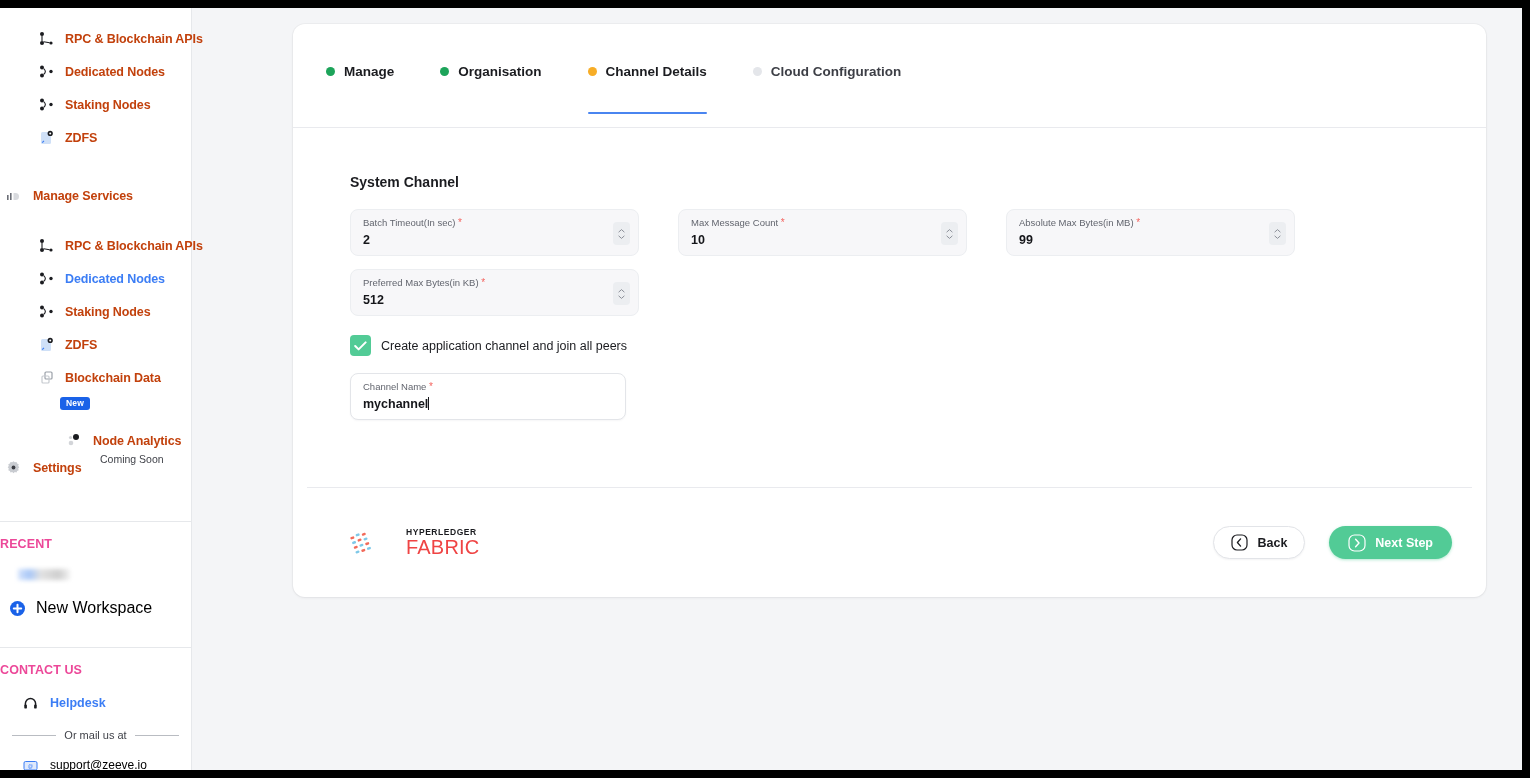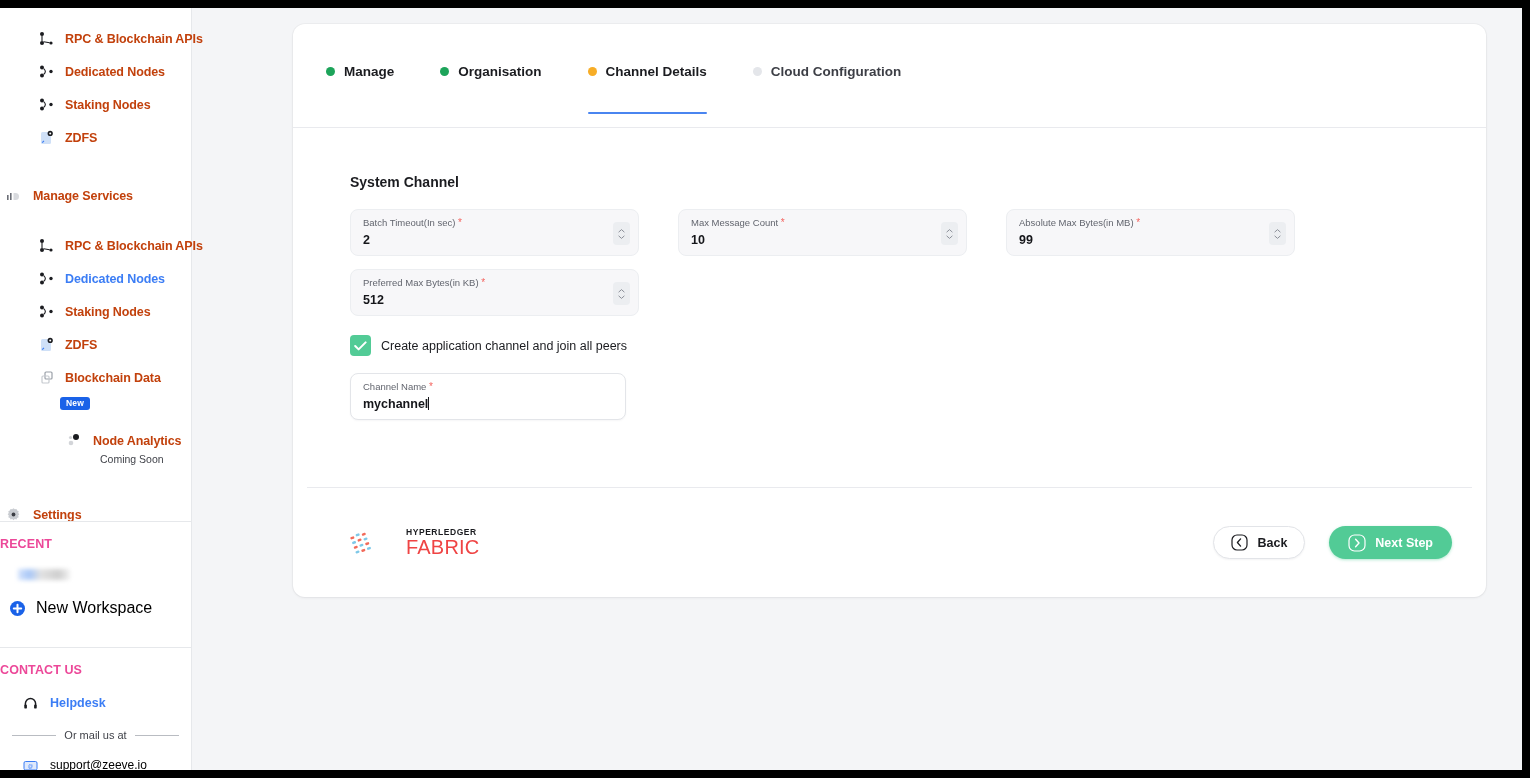--- a/index.html
+++ b/index.html
@@ -458,21 +458,21 @@
                 <circle cx="11" cy="5" r="3" fill="#1b1c20"></circle>
                 <circle cx="5.5" cy="5.5" r="1.6" fill="#d3d5d9"></circle>
                 <circle cx="6" cy="11" r="2.3" fill="#d3d5d9"></circle>
               </svg>
         </span>
         <span class="nav-label">Node Analytics</span>
       </div>
       <div class="coming-soon">Coming Soon</div>
     </div>
 
-    <div style="position:absolute; top:490px; left:0; right:0;">
+    <div style="position:absolute; top:443px; left:0; right:0;">
       <div class="nav-item group">
         <span class="nav-icon">
           <svg viewBox="0 0 17 17" width="17" height="17">
                 <path d="M8.5 2.2 l1.3 1.1 1.7-.4 .6 1.6 1.6 .7 -.5 1.7 1.1 1.3 -1.1 1.3 .5 1.7 -1.6 .7 -.6 1.6 -1.7-.4 -1.3 1.1 -1.3-1.1 -1.7 .4 -.6-1.6 -1.6-.7 .5-1.7 -1.1-1.3 1.1-1.3 -.5-1.7 1.6-.7 .6-1.6 1.7 .4 z" fill="#c9ccd1"></path>
                 <circle cx="8.5" cy="8.5" r="1.9" fill="#3b3d43"></circle>
               </svg>
         </span>
         <span class="nav-label">Settings</span>
       </div>
     </div>

